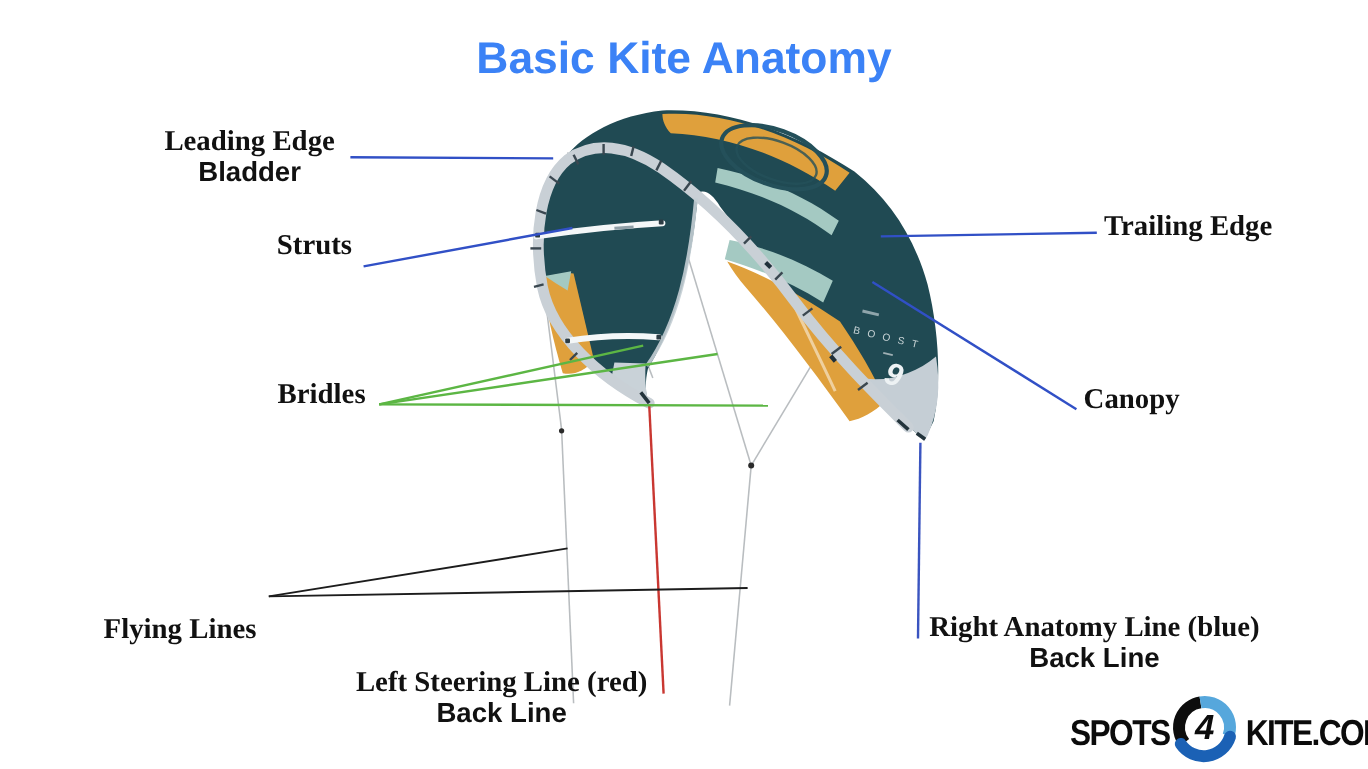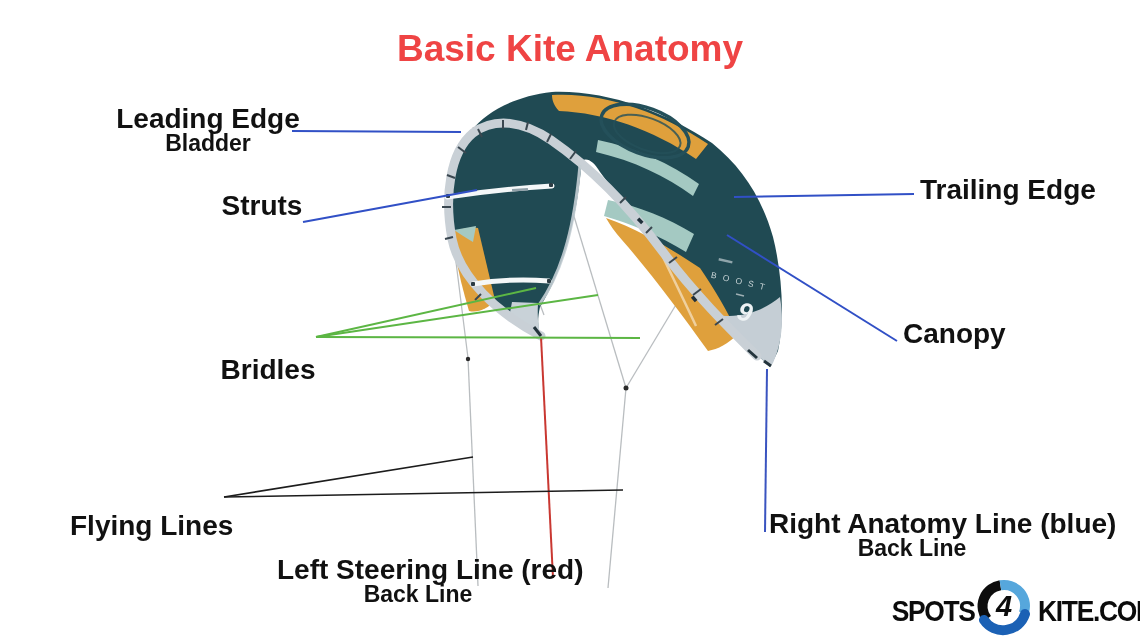--- a/index.html
+++ b/index.html
@@ -1,22 +1,22 @@
 <!DOCTYPE html>
 <html><head>
 <meta charset="utf-8">
 <style>
   html,body{margin:0;padding:0;background:#ffffff;}
   body{width:1140px;height:641px;overflow:hidden;font-family:"Liberation Sans",sans-serif;}
   .stage{position:relative;width:1140px;height:641px;background:#ffffff;}
   .title{position:absolute;left:0;right:0;top:28px;text-align:center;
-         font-size:37px;font-weight:700;color:#ef4444;}
+         font-size:37px;font-weight:700;color:#3b82f6;}
   svg.draw{position:absolute;left:0;top:0;}
   .lbl{position:absolute;color:#111;font-weight:700;text-align:center;}
-  .lbl .t{font-size:28px;line-height:27px;white-space:nowrap;}
+  .lbl .t{font-size:24px;line-height:27px;white-space:nowrap;font-family:Liberation Serif, serif;}
   .lbl .s{font-size:23px;line-height:22px;white-space:nowrap;}
   .lbl.left-align{text-align:left;}
   .logo{position:absolute;left:886px;top:580px;display:flex;align-items:center;color:#0b0b0b;}
   .logo .word{font-size:30px;font-weight:700;letter-spacing:-1.5px;transform:scaleX(.88);white-space:nowrap;}
   .logo .emblem{margin:0 -3px;position:relative;top:-2px;}
 </style>
 </head>
 <body>
 
 <div class="stage">
@@ -146,21 +146,21 @@
 
   <div class="lbl" style="left:108px;top:105px;width:200px;">
     <div class="t">Leading Edge</div>
     <div class="s">Bladder</div>
   </div>
 
   <div class="lbl" style="left:192px;top:192px;width:140px;">
     <div class="t">Struts</div>
   </div>
 
-  <div class="lbl" style="left:198px;top:316px;width:140px;margin-top:40px;">
+  <div class="lbl" style="left:198px;top:316px;width:140px;">
     <div class="t">Bridles</div>
   </div>
 
   <div class="lbl" style="left:70px;top:472px;width:160px;margin-top:40px;">
     <div class="t">Flying Lines</div>
   </div>
 
   <div class="lbl" style="left:277px;top:556px;width:282px;">
     <div class="t">Left Steering Line (red)</div>
     <div class="s">Back Line</div>

